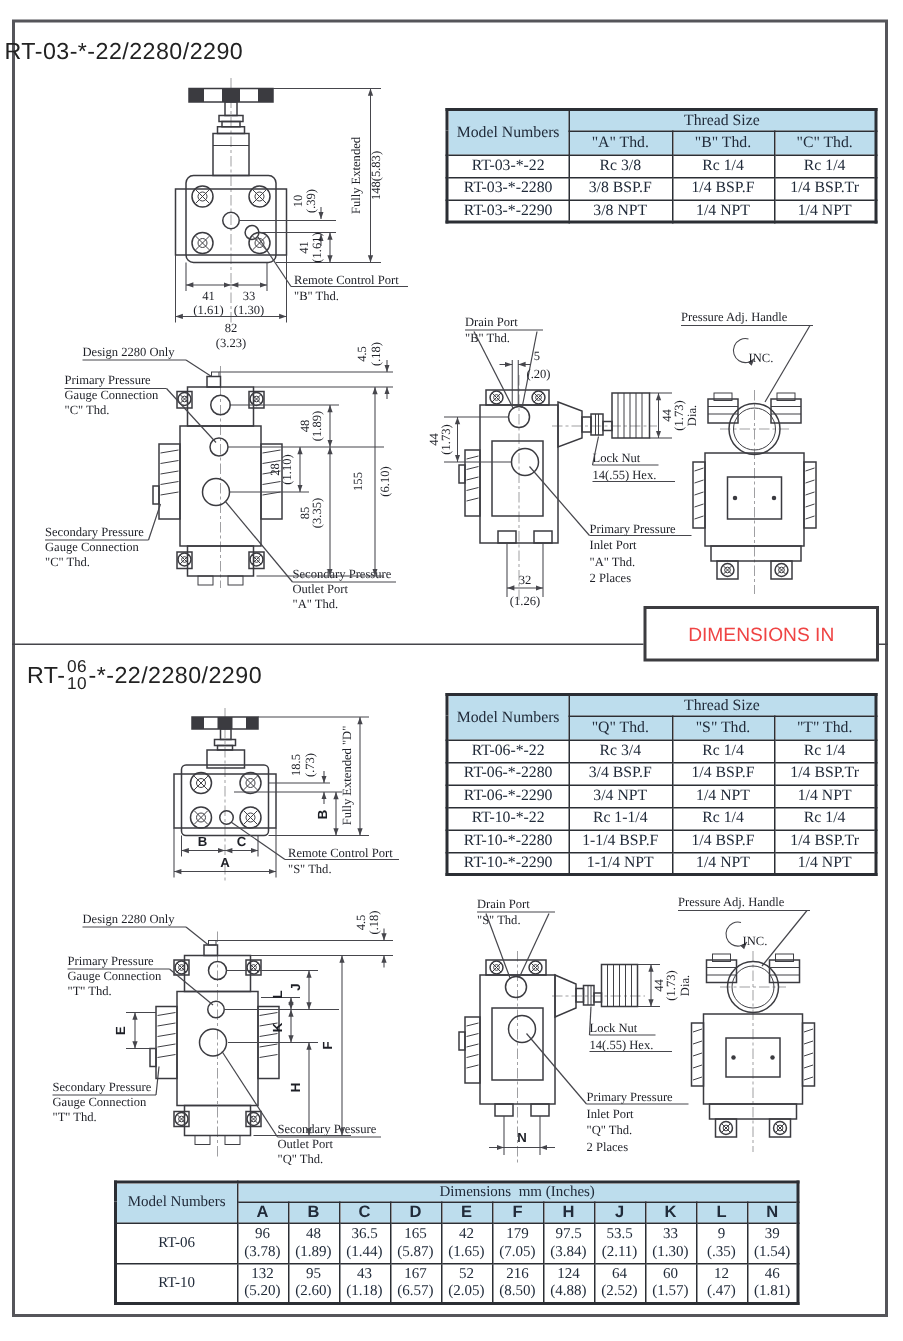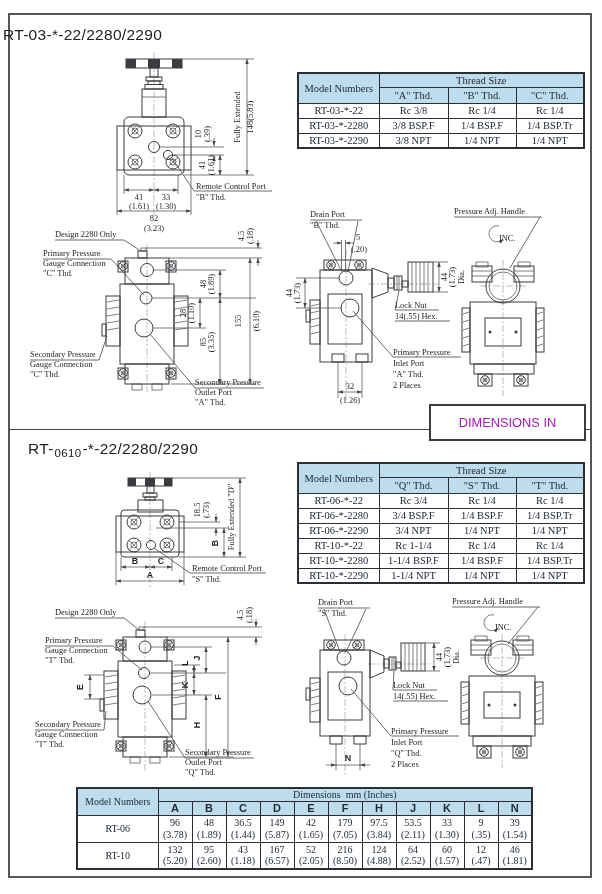--- a/index.html
+++ b/index.html
@@ -2,23 +2,23 @@
 <html><head>
 <meta charset="utf-8">
 <style>
   *{margin:0;padding:0;box-sizing:border-box}
   html,body{background:#fff}
   body{width:602px;height:894px;font-family:"Liberation Sans",sans-serif;color:#232631}
   #screen{position:relative;width:602px;height:894px;background:#fff;overflow:hidden}
   .pageborder{position:absolute;left:8px;top:13px;width:584px;height:865px;border:2px solid #55555a;background:#fff}
   .divider{position:absolute;left:8px;top:429px;width:584px;height:0;border-top:1.6px solid #44444a;z-index:1}
   .sectitle{position:absolute;font-size:15.5px;letter-spacing:.3px;color:#222;z-index:2}
-  .frac{display:inline-flex;flex-direction:row;font-size:11.5px;line-height:10.5px;text-align:center;margin:0 1px}
+  .frac{display:inline-flex;flex-direction:column;font-size:11.5px;line-height:10.5px;text-align:center;margin:0 1px}
   .notebox{position:absolute;left:429px;top:404px;width:157px;height:37px;border:2px solid #3c3c40;background:#fff;z-index:6;
-           display:flex;flex-direction:column;justify-content:center;align-items:center;font-size:12.8px;line-height:15px;color:#a21caf;white-space:nowrap}
+           display:flex;flex-direction:column;justify-content:center;align-items:center;font-size:12.8px;line-height:15px;color:#ef4444;white-space:nowrap}
   
   table{border-collapse:collapse;position:absolute;table-layout:fixed;background:#fff;z-index:3;
         font-family:"Liberation Serif",serif;font-size:10.5px;color:#212b3a;text-align:center}
   table{border:2px solid #2b2e34}
   td{border:solid #2b2e34;border-width:1.5px 1px;padding:0;overflow:hidden;white-space:nowrap}
   .hd{background:#bddded}
   tr.h1{height:14px}  tr.h2{height:16px}  .ttable tr.dr{height:15px}
   .dtable tr.g1{height:13px} .dtable tr.g2{height:14px} .dtable tr.dr{height:27px}
   .dtable{font-size:10px}
   .dtable .lt{font-family:"Liberation Sans",sans-serif;font-weight:bold;font-size:11px}
@@ -411,21 +411,21 @@
         <use href="#boltS" transform="translate(33 174)"></use>
       <rect class="ln" x="62" y="168" width="14" height="12"></rect>
         <use href="#boltS" transform="translate(69 174)"></use>
     </g>
   </svg>
 
   <div class="notebox">
     <div>DIMENSIONS IN</div>
   </div>
 
-  <div class="sectitle" style="left:28px;top:440px;display:flex;align-items:flex-end">
+  <div class="sectitle" style="left:18px;top:440px;display:flex;align-items:center">
     <span>RT-</span>
     <span class="frac">
       <span>06</span>
       <span>10</span>
     </span>
     <span>-*-22/2280/2290</span>
   </div>
 
   <svg style="left:88px;top:470px" width="200" height="160" viewBox="0 0 200 160">
     <g>
@@ -805,21 +805,21 @@
           </td>
       <td>
             <div class="mm">48</div>
             <div class="in">(1.89)</div>
           </td>
       <td>
             <div class="mm">36.5</div>
             <div class="in">(1.44)</div>
           </td>
       <td>
-            <div class="mm">149</div>
+            <div class="mm">165</div>
             <div class="in">(5.87)</div>
           </td>
       <td>
             <div class="mm">42</div>
             <div class="in">(1.65)</div>
           </td>
       <td>
             <div class="mm">179</div>
             <div class="in">(7.05)</div>
           </td>

